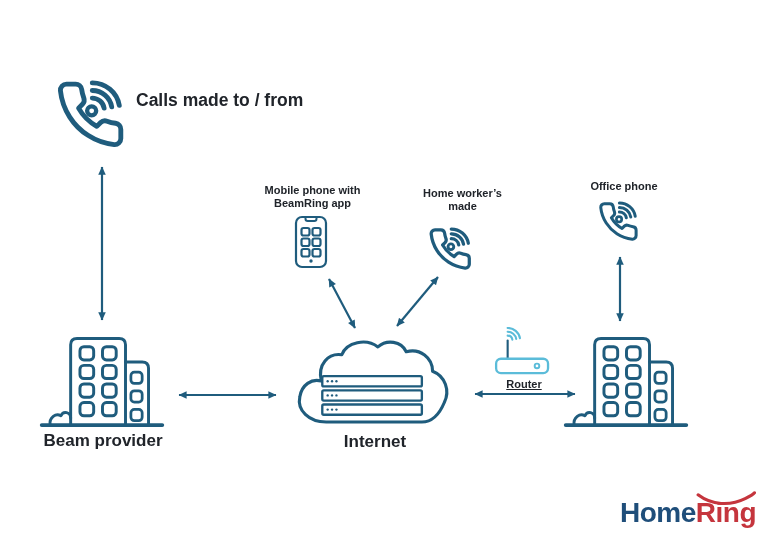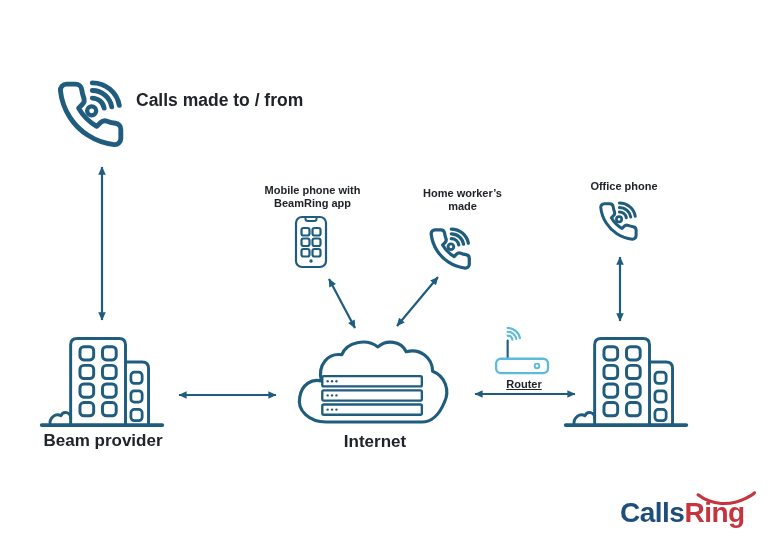--- a/index.html
+++ b/index.html
@@ -168,19 +168,19 @@
     <rect stroke-width="3" x="41.5" y="70" width="14" height="13.5" rx="4"></rect>
       <rect stroke-width="3" x="64.5" y="70" width="14" height="13.5" rx="4"></rect>
     <rect stroke-width="2.8" x="93.5" y="39" width="11.5" height="11.5" rx="3.5"></rect>
     <rect stroke-width="2.8" x="93.5" y="58" width="11.5" height="11.5" rx="3.5"></rect>
     <rect stroke-width="2.8" x="93.5" y="77" width="11.5" height="11.5" rx="3.5"></rect>
     <path stroke-width="3" d="M11 93 C10 85 17 80.5 22 83.5 C24.5 78 32 79.5 32 86"></path>
     <path stroke-width="4" d="M2.5 93 H125.5"></path>
   </svg>
 
   <div class="abs logo">
-    <span class="beam">Calls</span><span class="ring">Ring</span>
+    <span class="beam">Home</span><span class="ring">Ring</span>
     <svg class="logo-arc" viewBox="0 0 58 16">
       <path d="M2 3.5 C15 13.5 33 14.5 48 7 C52 5 55 3.5 56.5 1.5"></path>
     </svg>
   </div>
 
 </div>
 
 </body></html>

